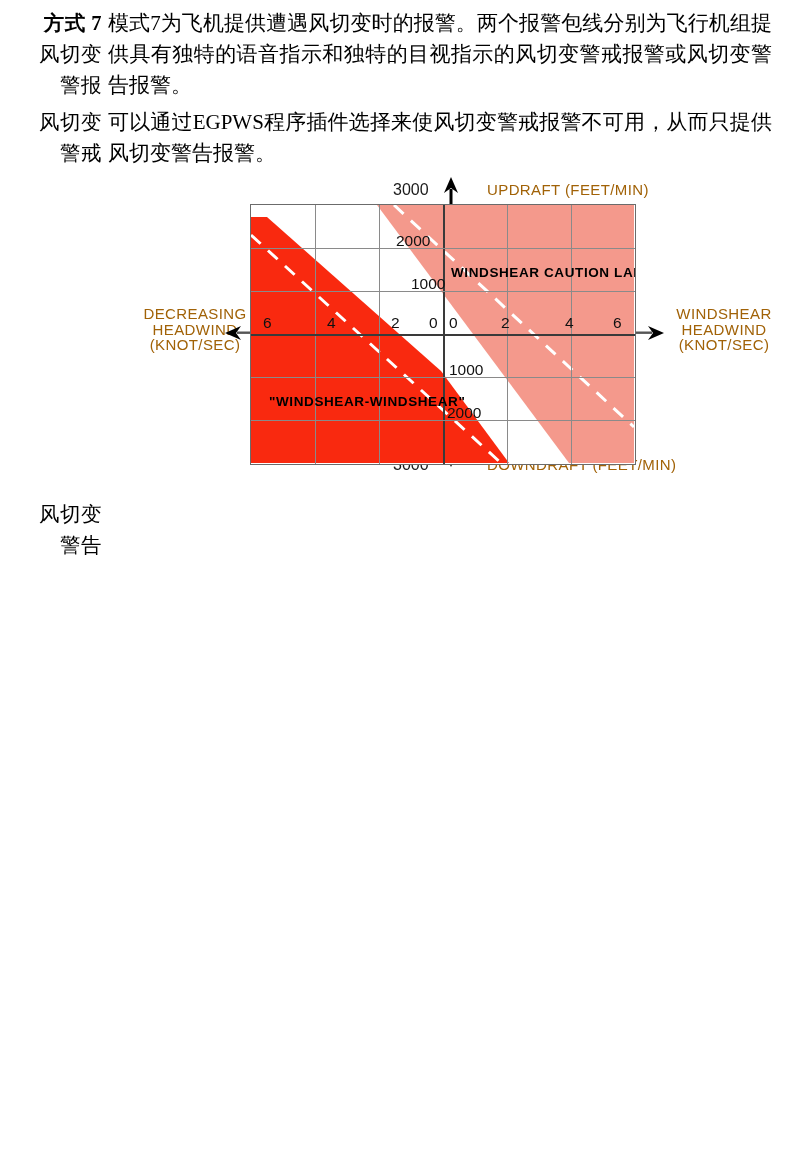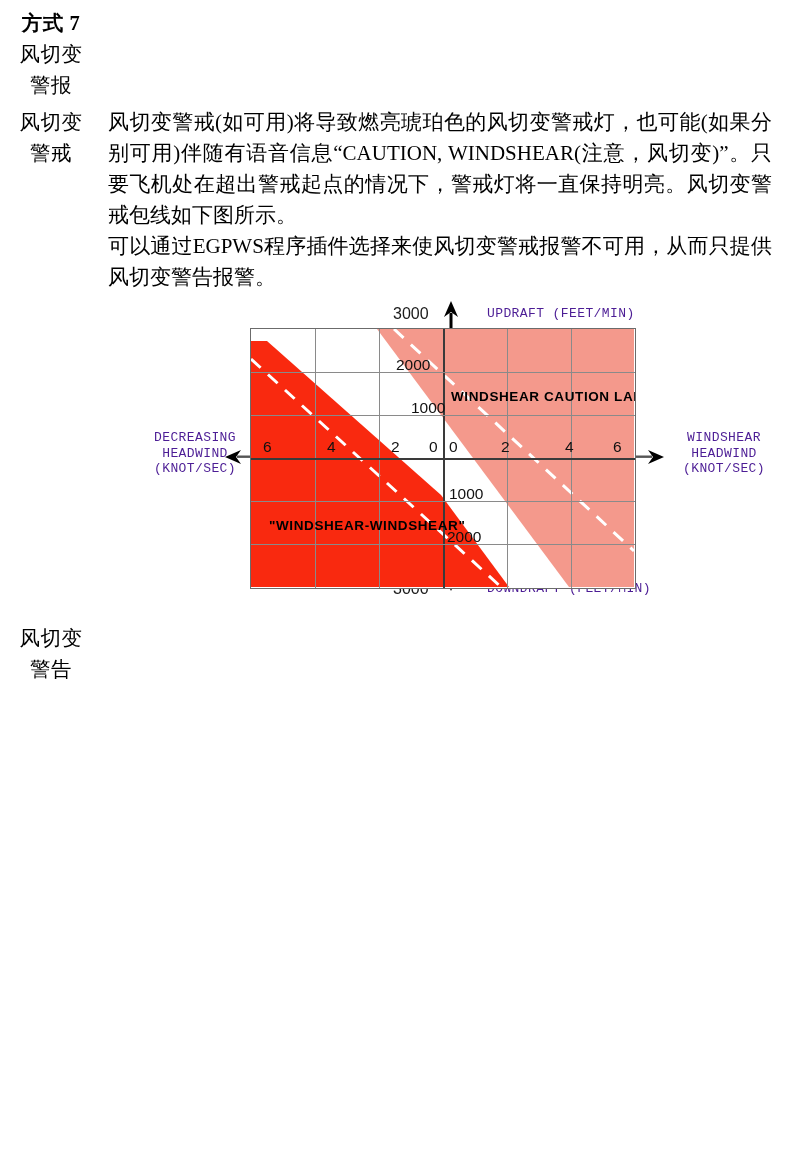--- a/index.html
+++ b/index.html
@@ -25,21 +25,21 @@
   .section {
     display: flex;
     align-items: flex-start;
     margin: 0;
   }
   .gutter {
     width: 108px;
     min-width: 108px;
     padding-right: 6px;
     box-sizing: border-box;
-    text-align: center;
+    text-align: right;
     font-size: 20.5px;
     line-height: 31px;
     letter-spacing: 0.5px;
   }
   .gutter .g-line { display: block; white-space: nowrap; }
   .gutter .g-line.bold { font-weight: bold; }
   .body-col {
     flex: 1;
     padding-right: 16px;
     box-sizing: border-box;
@@ -124,24 +124,24 @@
     position: absolute;
     font-family: "Liberation Sans", "DejaVu Sans", sans-serif;
     font-size: 13.5px;
     font-weight: bold;
     letter-spacing: 0.6px;
     color: #000000;
     white-space: nowrap;
   }
   .axis-caption {
     position: absolute;
-    font-family: Liberation Mono, monospace;
-    font-size: 13px;
+    font-family: Liberation Sans, sans-serif;
+    font-size: 15px;
     letter-spacing: 0.4px;
-    color: #4c1d95;
+    color: #a16207;
     white-space: nowrap;
     line-height: 15.5px;
   }
   .axis-caption.multi { text-align: center; }
 
   .arrow-svg { position: absolute; }
 
   
   .numlab {
     position: absolute;
@@ -155,30 +155,30 @@
 
 <div class="doc">
 
   <div class="section sec-top">
     <div class="gutter">
       <span class="g-line bold">方式 7</span>
       <span class="g-line">风切变</span>
       <span class="g-line">警报</span>
     </div>
     <div class="body-col">
+      <p class="para">模式7为飞机提供遭遇风切变时的报警。两个报警包线分别为飞行机组提供具有独特的语音指示和独特的目视指示的风切变警戒报警或风切变警告报警。</p>
     </div>
   </div>
 
   <div class="section sec-caution">
     <div class="gutter">
       <span class="g-line">风切变</span>
       <span class="g-line">警戒</span>
     </div>
     <div class="body-col">
-      <p class="para">风切变警戒(如可用)将导致燃亮琥珀色的风切变警戒灯，也可能(如果分别可用)伴随有语音信息“CAUTION, WINDSHEAR(注意，风切变)”。只要飞机处在超出警戒起点的情况下，警戒灯将一直保持明亮。风切变警戒包线如下图所示。</p>
       <p class="para">可以通过EGPWS程序插件选择来使风切变警戒报警不可用，从而只提供风切变警告报警。</p>
     </div>
   </div>
 
   <div class="figure-wrap">
 
     <div class="tick-label" style="left:393px; top:2px; font-size:16px;">3000</div>
     <svg class="arrow-svg" style="left:443px; top:-2px;" width="16" height="30" viewBox="0 0 16 30">
       <polygon points="8,0 15,16 8,11 1,16" fill="#000"></polygon>
       <rect x="6.5" y="12" width="3" height="18" fill="#000"></rect>

